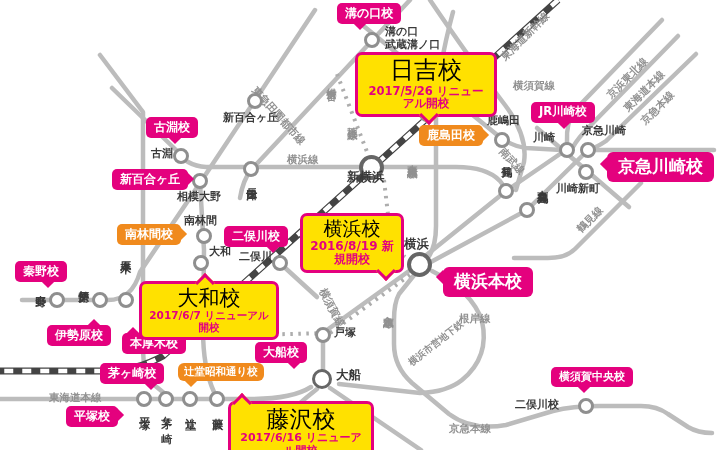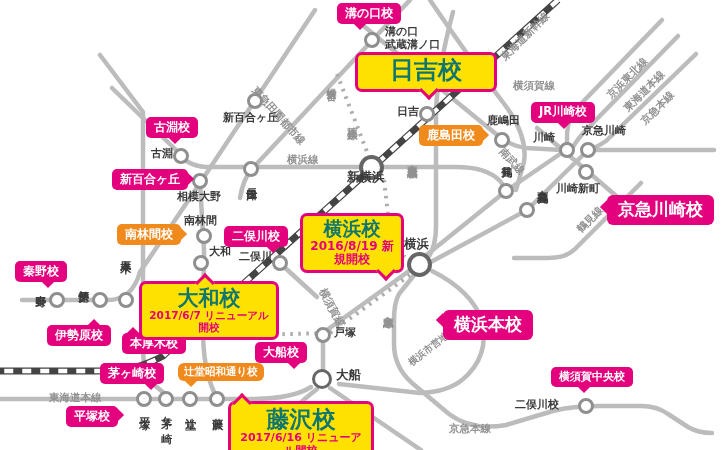--- a/index.html
+++ b/index.html
@@ -20,26 +20,26 @@
   .ln{position:absolute;color:#919191;font-weight:bold;font-size:10.5px;white-space:nowrap;
       z-index:2;transform-origin:left top;}
   .ln.v{writing-mode:vertical-rl;text-orientation:upright;letter-spacing:1px;}
   
   .badge{position:absolute;background:#e4017e;color:#fff;font-weight:bold;font-size:12px;
          line-height:1;padding:4px 8px 5px;border-radius:5px;white-space:nowrap;z-index:6;}
   .badge .tail{position:absolute;width:10px;height:10px;background:#e4017e;
                transform:rotate(45deg);z-index:-1;}
   .badge.orange{background:#f08a1d;}
   .badge.orange .tail{background:#f08a1d;}
-  .badge.lg{font-size:17px;padding:6px 11px 7px;border-radius:6px;margin-top:43px;}
+  .badge.lg{font-size:17px;padding:6px 11px 7px;border-radius:6px;}
   .badge.sm{font-size:10.5px;padding:3px 6px 4px;border-radius:6px;}
   
   .feat{position:absolute;background:#ffe100;border:3px solid #e4017e;border-radius:7px;
         text-align:center;padding:2px 6px 4px;z-index:7;box-sizing:border-box;}
-  .feat .t{display:block;color:#0f766e;font-weight:bold;line-height:1.15;}
+  .feat .t{display:block;color:#000000;font-weight:normal;line-height:1.15;}
   .feat .d{display:block;color:#e4017e;font-weight:bold;line-height:1.1;}
   .feat .tail{position:absolute;width:14px;height:14px;background:#ffe100;
               transform:rotate(45deg);z-index:-1;box-sizing:border-box;}
   .feat .tail.up{border-left:3px solid #e4017e;border-top:3px solid #e4017e;}
   .feat .tail.down{border-right:3px solid #e4017e;border-bottom:3px solid #e4017e;}
 </style>
 </head>
 <body>
 
 <div id="map">
@@ -222,20 +222,21 @@
     <span>南林間校</span>
     <i class="tail" style="right:-4px;top:5px"></i>
   </div>
   <div class="badge orange sm" style="left:178px;top:363px">
     <span>辻堂昭和通り校</span>
     <i class="tail" style="left:8px;bottom:-4px"></i>
   </div>
 
   <div class="feat" style="left:355px;top:52px;width:142px">
     <span class="t" style="font-size:24px">日吉校</span>
+    <span class="d" style="font-size:11.5px">2017/5/26 リニューアル開校</span>
     <i class="tail down" style="left:64px;bottom:-8px"></i>
   </div>
   <div class="feat" style="left:300px;top:213px;width:104px">
     <span class="t" style="font-size:19px">横浜校</span>
     <span class="d" style="font-size:12px">2016/8/19 新規開校</span>
     <i class="tail down" style="right:8px;bottom:-8px"></i>
   </div>
   <div class="feat" style="left:139px;top:281px;width:140px">
     <span class="t" style="font-size:21px">大和校</span>
     <span class="d" style="font-size:10.5px">2017/6/7 リニューアル開校</span>

